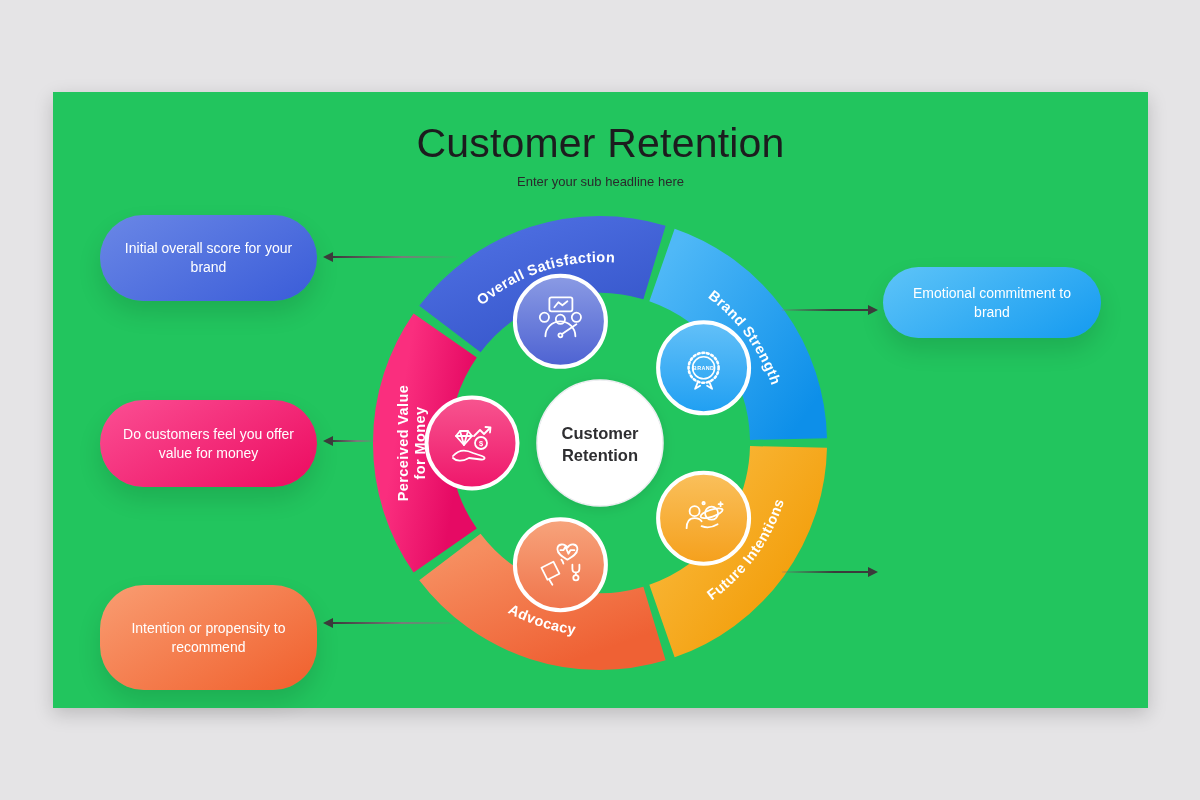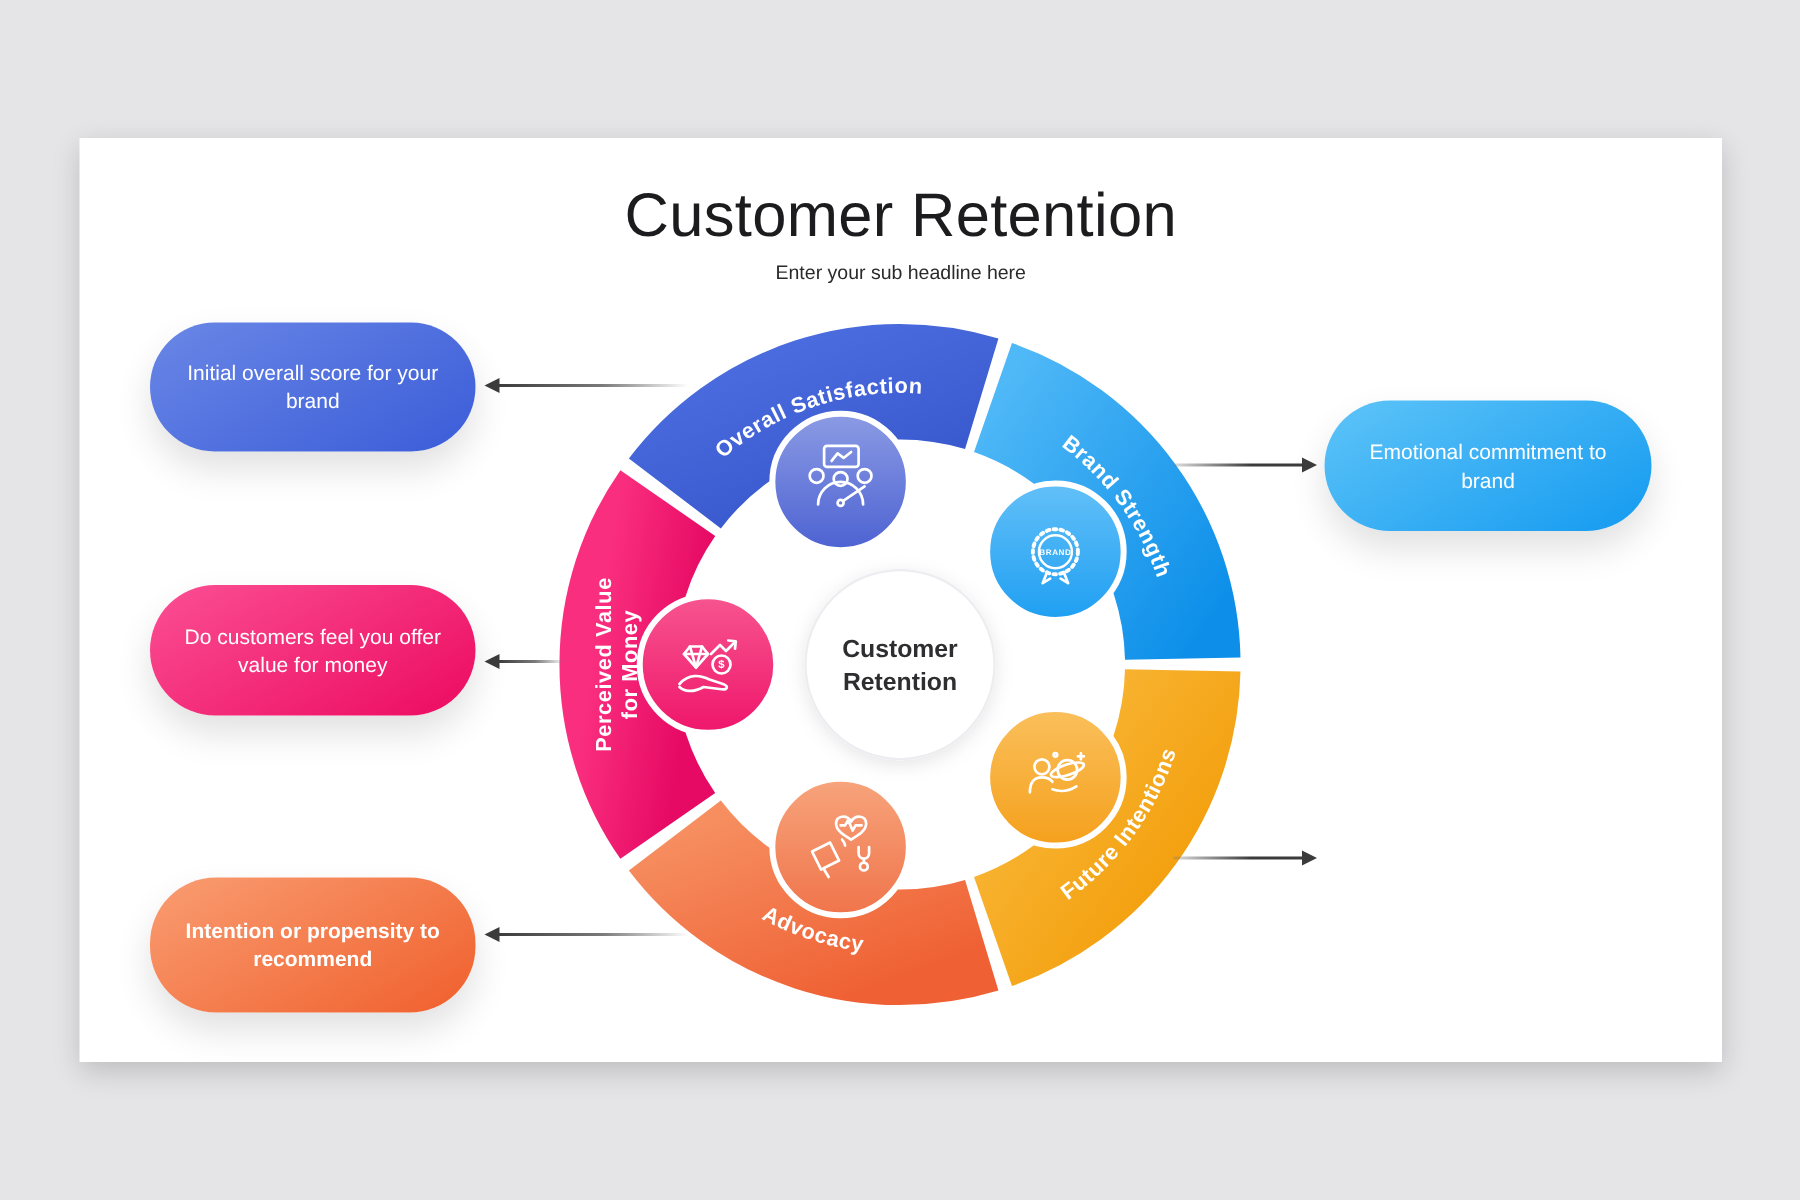--- a/index.html
+++ b/index.html
@@ -6,21 +6,21 @@
   body{
     width:1200px;height:800px;
     background:#e5e4e6;
     font-family:"Liberation Sans", sans-serif;
     position:relative;
     overflow:hidden;
   }
   .stage{position:absolute;inset:0;}
   .slide{
     position:absolute;left:53px;top:92px;width:1095px;height:616px;
-    background:#ffffff;
+    background:#22c55e;
     box-shadow:0 6px 18px rgba(0,0,0,0.18);
   }
   .page-title{
     position:absolute;left:0;right:0;top:28px;
     text-align:center;
     font-size:41px;font-weight:500;color:#1c1c1e;
     letter-spacing:0.2px;
   }
   .page-subtitle{
     position:absolute;left:0;right:0;top:82px;
@@ -42,23 +42,23 @@
     position:absolute;
     border-radius:44px;
     display:flex;align-items:center;justify-content:center;
     color:#ffffff;font-size:14px;line-height:1.35;text-align:center;
     padding:6px 13px;box-sizing:border-box;
     box-shadow:0 12px 24px rgba(0,0,0,0.12);
   }
   .pill-l{left:47px;width:217px;}
   .pill-r{left:830px;width:218px;}
   .pill-l1{top:123px;height:86px;}
-  .pill-l2{top:298px;height:87px;}
-  .pill-l3{top:493px;height:90px;font-weight:bold;}
-  .pill-r1{top:175px;height:87px;}
+  .pill-l2{top:308px;height:87px;}
+  .pill-l3{top:493px;height:105px;}
+  .pill-r1{top:175px;height:71px;}
   .pill-r2{top:440px;height:80px;}
   .arrow-line{position:absolute;height:2px;}
   .line-left{background:linear-gradient(90deg,#3b3b3b 0%,#7a7a7a 55%,rgba(130,130,130,0) 100%);}
   .line-right{background:linear-gradient(90deg,rgba(130,130,130,0.25) 0%,#3b3b3b 60%);}
   .arrow-head{position:absolute;width:0;height:0;border-top:5px solid transparent;border-bottom:5px solid transparent;}
   .head-left{border-right:10px solid #3b3b3b;}
   .head-right{border-left:10px solid #3b3b3b;}
 </style>
 </head>
 <body>

